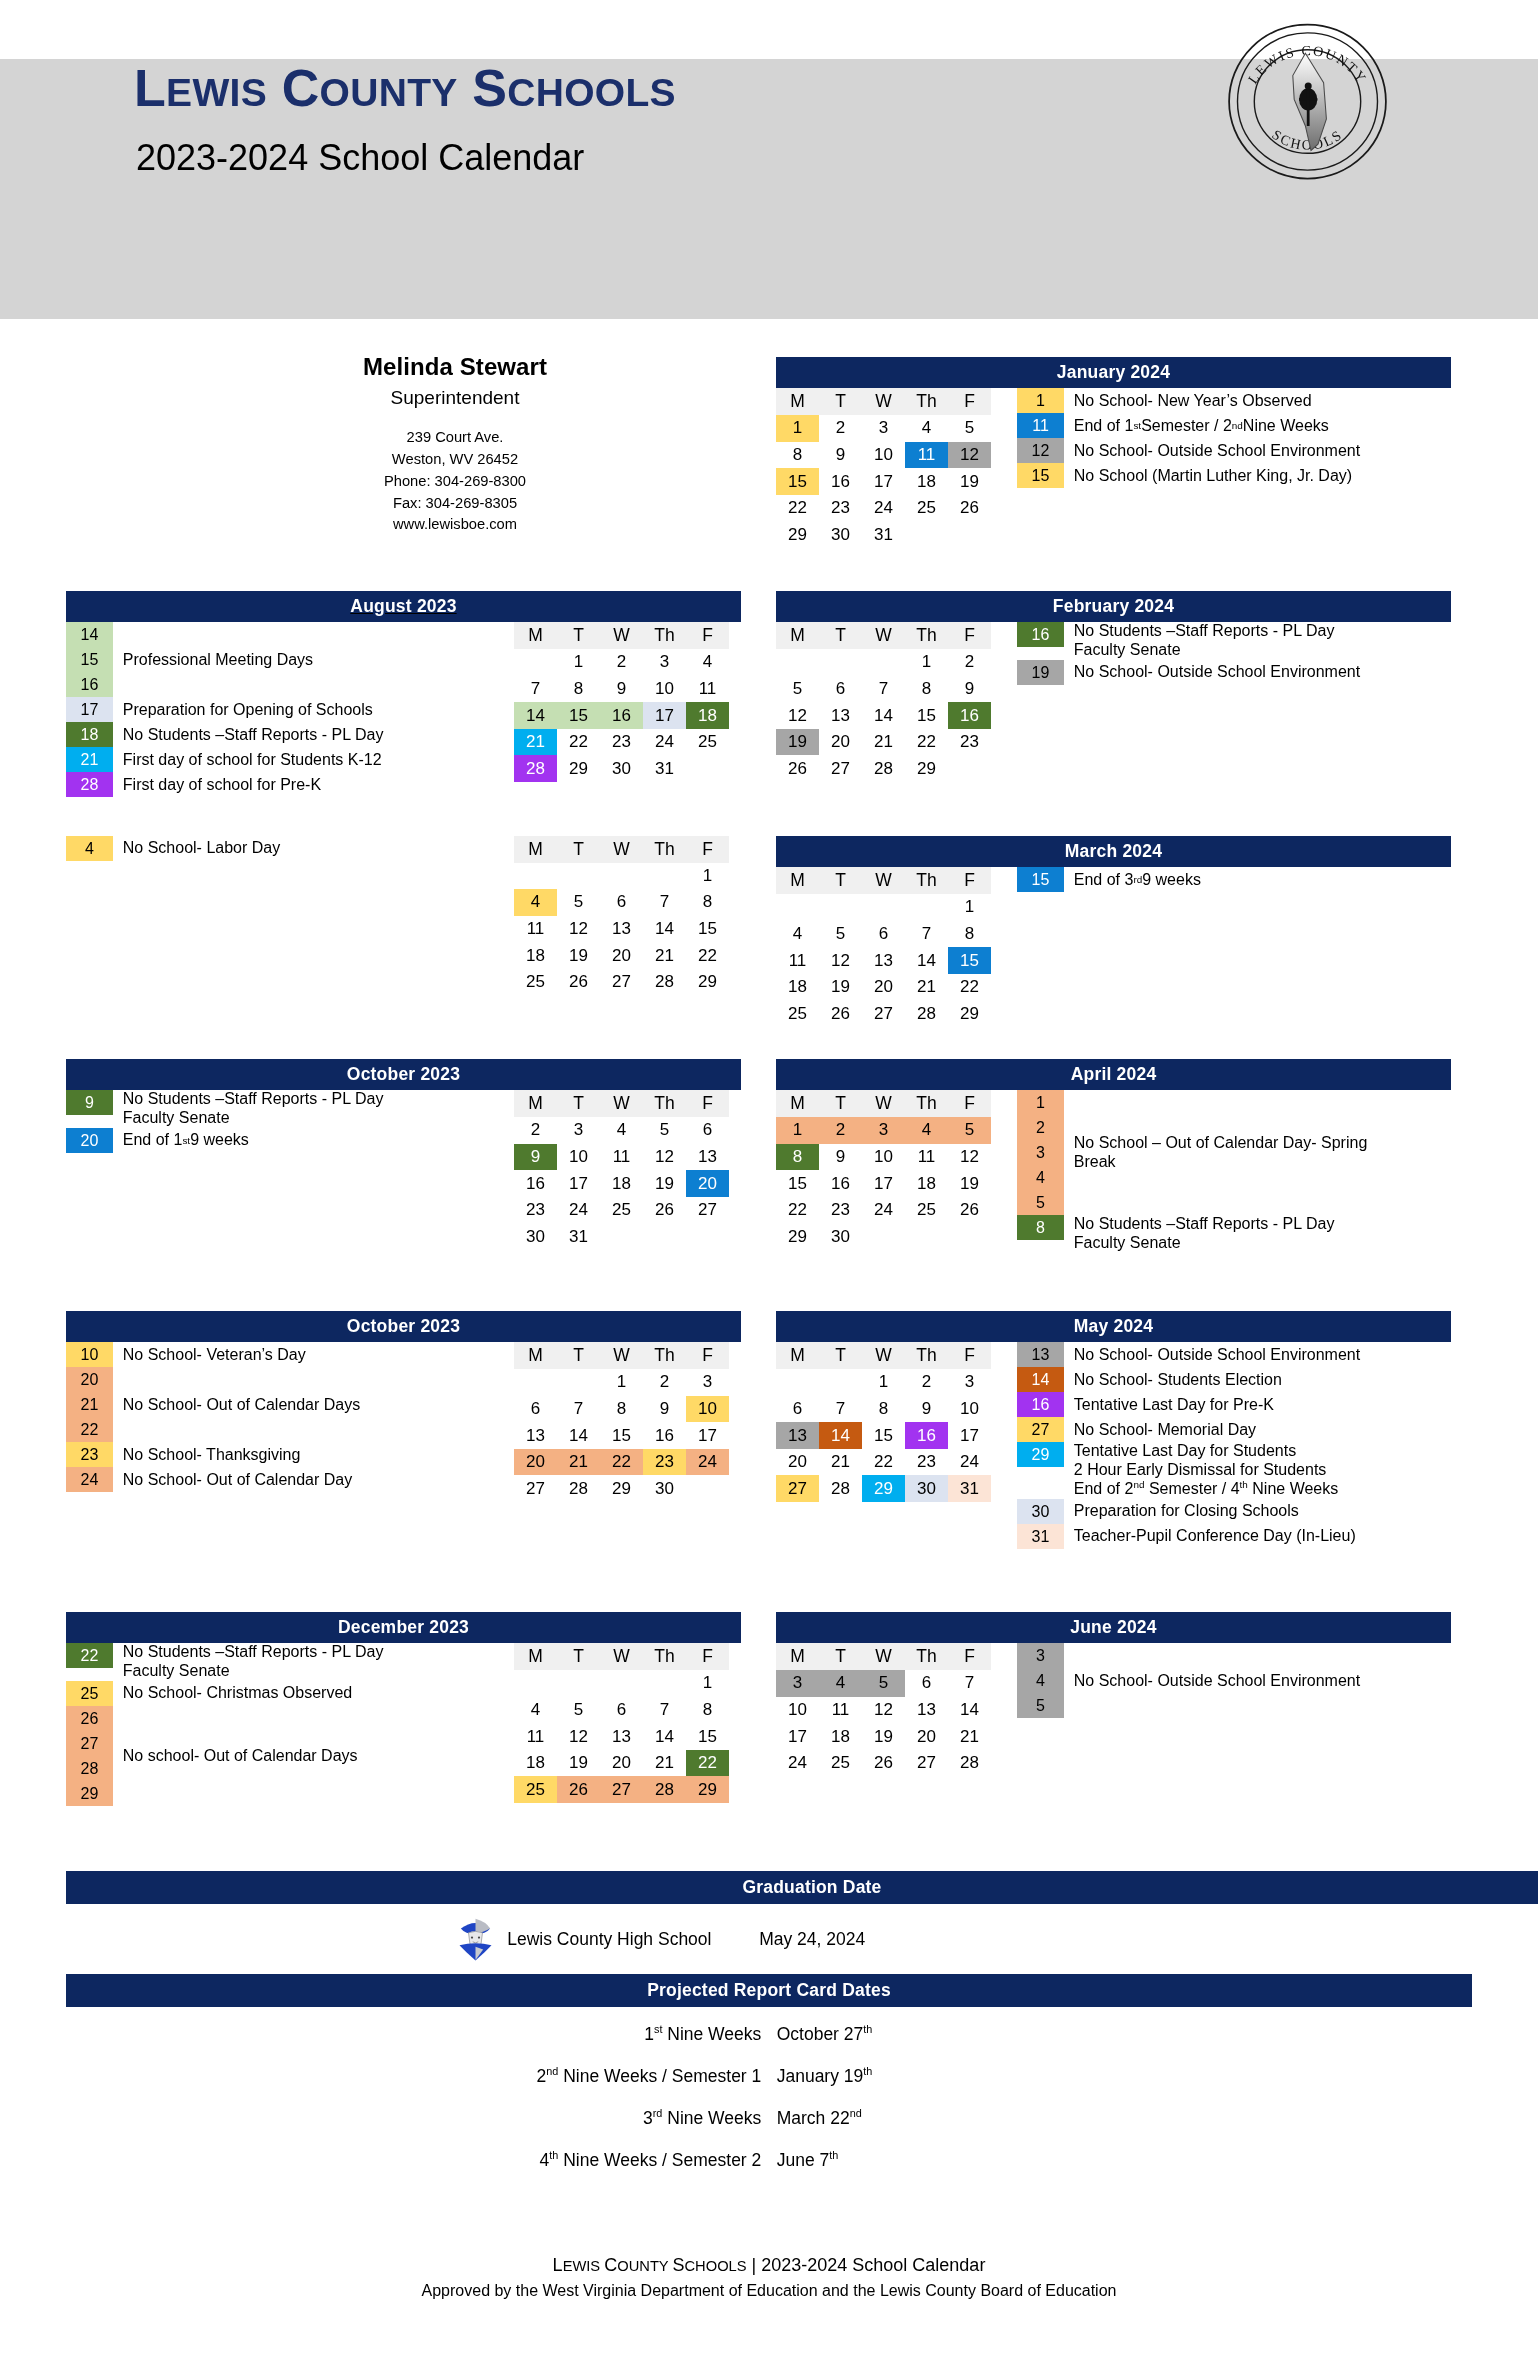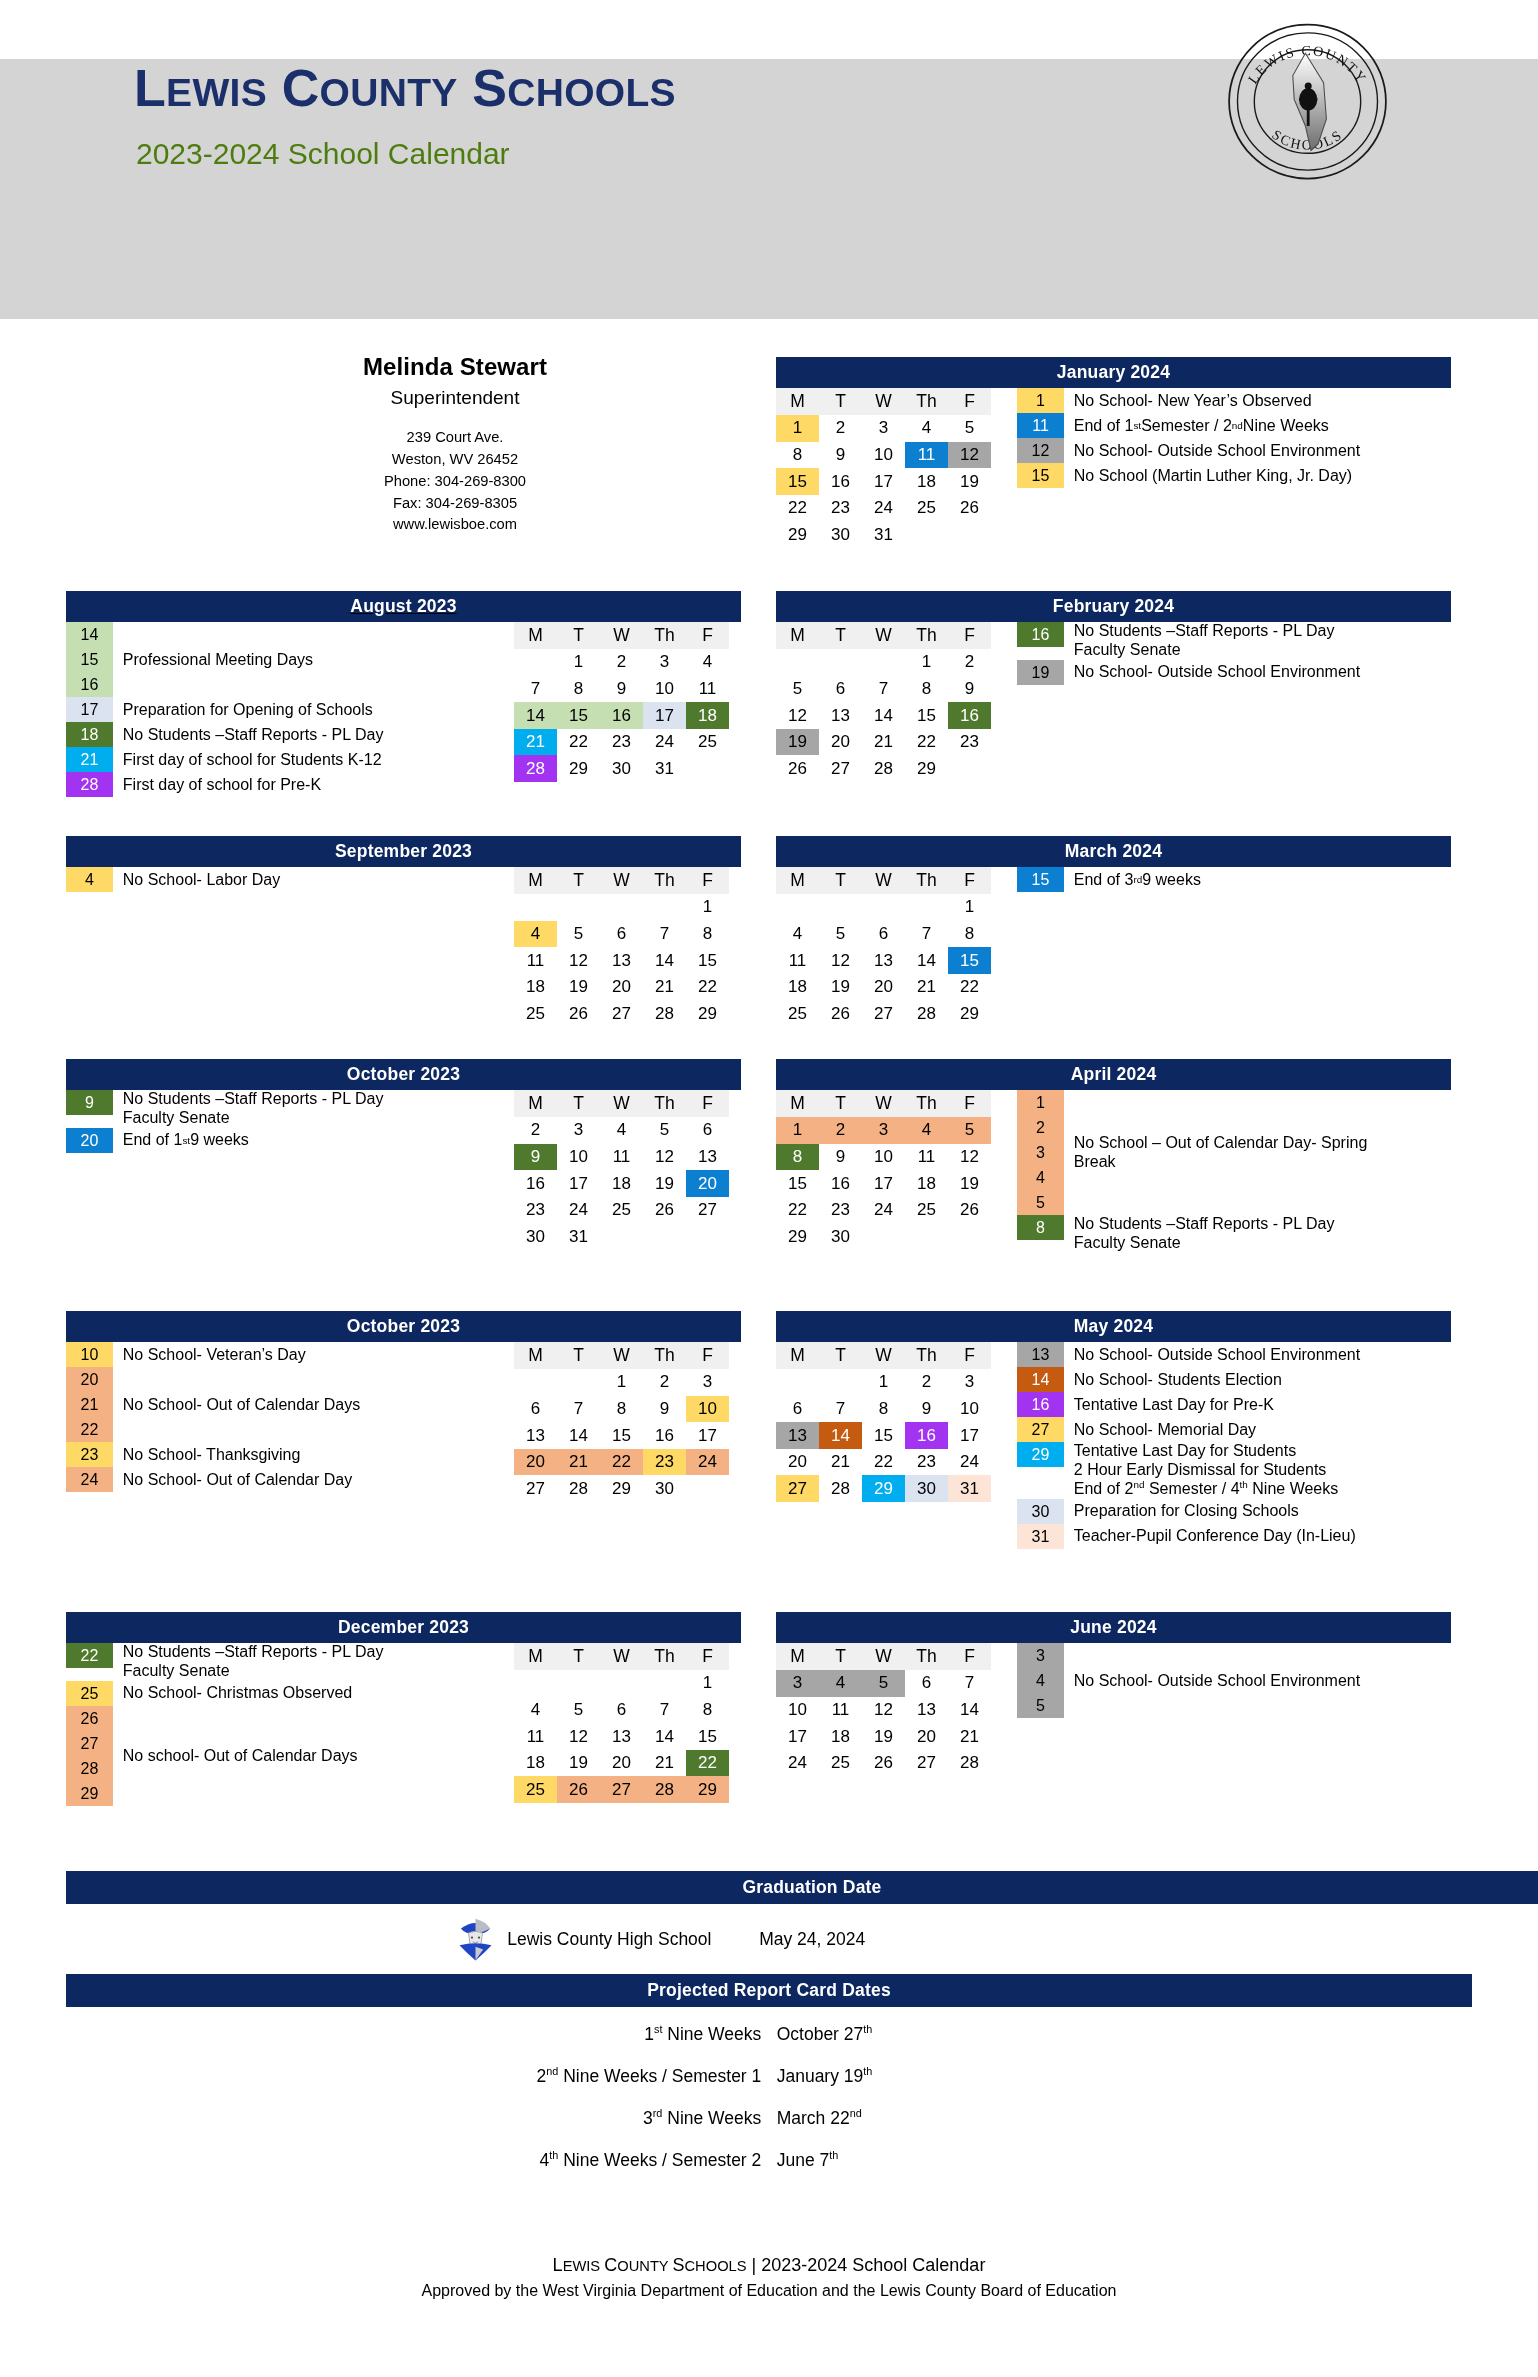--- a/index.html
+++ b/index.html
@@ -17,21 +17,21 @@
     background:#d4d4d4;
   }
   .mast-title{
     position:absolute;left:134px;top:62px;
     font-size:52px;font-weight:bold;color:#1b2f6b;
     letter-spacing:0.3px;line-height:1;
   }
   .mast-title .sc{font-size:39px;}
   .mast-sub{
     position:absolute;left:136px;top:137px;
-    font-size:30px;color:#4d7c0f;font-weight:400;
+    font-size:36px;color:#000000;font-weight:400;
   }
   .seal{
     position:absolute;left:1227px;top:21px;width:161px;height:161px;
   }
   
   .supt{position:absolute;left:231px;top:353px;width:448px;text-align:center;}
   .supt-name{font-size:24px;font-weight:bold;letter-spacing:0.1px;}
   .supt-role{font-size:19px;margin-top:6.3px;}
   .supt-addr{font-size:14.7px;margin-top:18px;line-height:1.48;}
   
@@ -215,21 +215,20 @@
             <div class="gc w" style="background: rgb(162, 51, 240);">28</div>
             <div class="gc">29</div>
             <div class="gc">30</div>
             <div class="gc">31</div>
             <div class="gc"></div>
           </div>
         </div>
       </div>
     </div>
     <div class="month" style="left: 66px; top: 836px; width: 675px;">
-      <div class="mhead">September 2023</div>
       <div class="mbody" style="height: 189px;">
         <div class="legend" style="left: 0px; width: 392px;">
           <div class="lgrow">
             <div>
               <div class="chip" style="background: rgb(255, 217, 102);">4</div>
             </div>
             <div class="lgtxt">No School- Labor Day</div>
           </div>
         </div>
         <div class="grid" style="left: 448px;">

